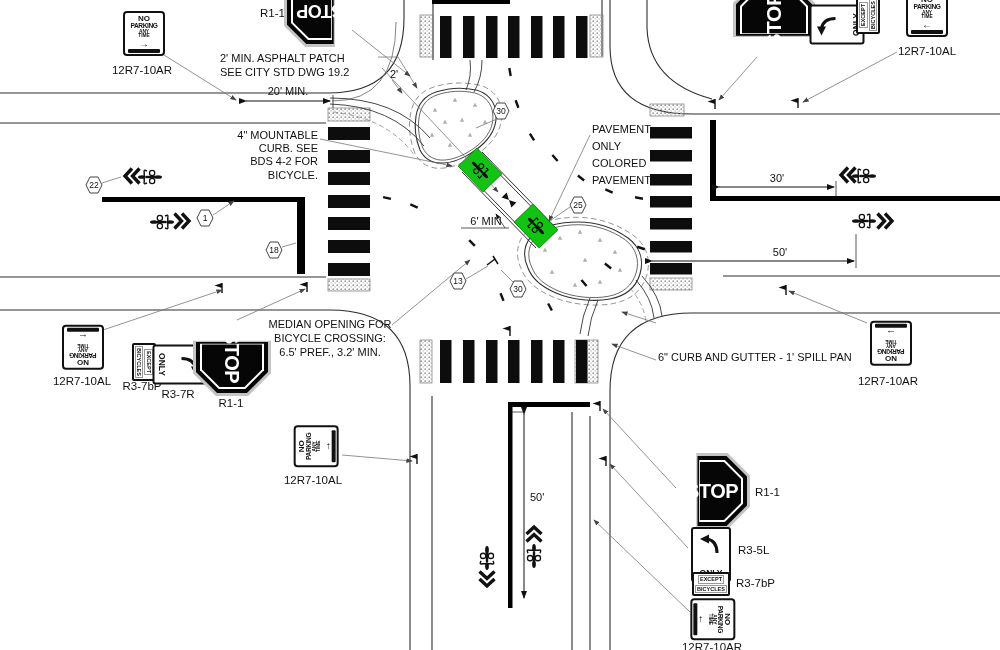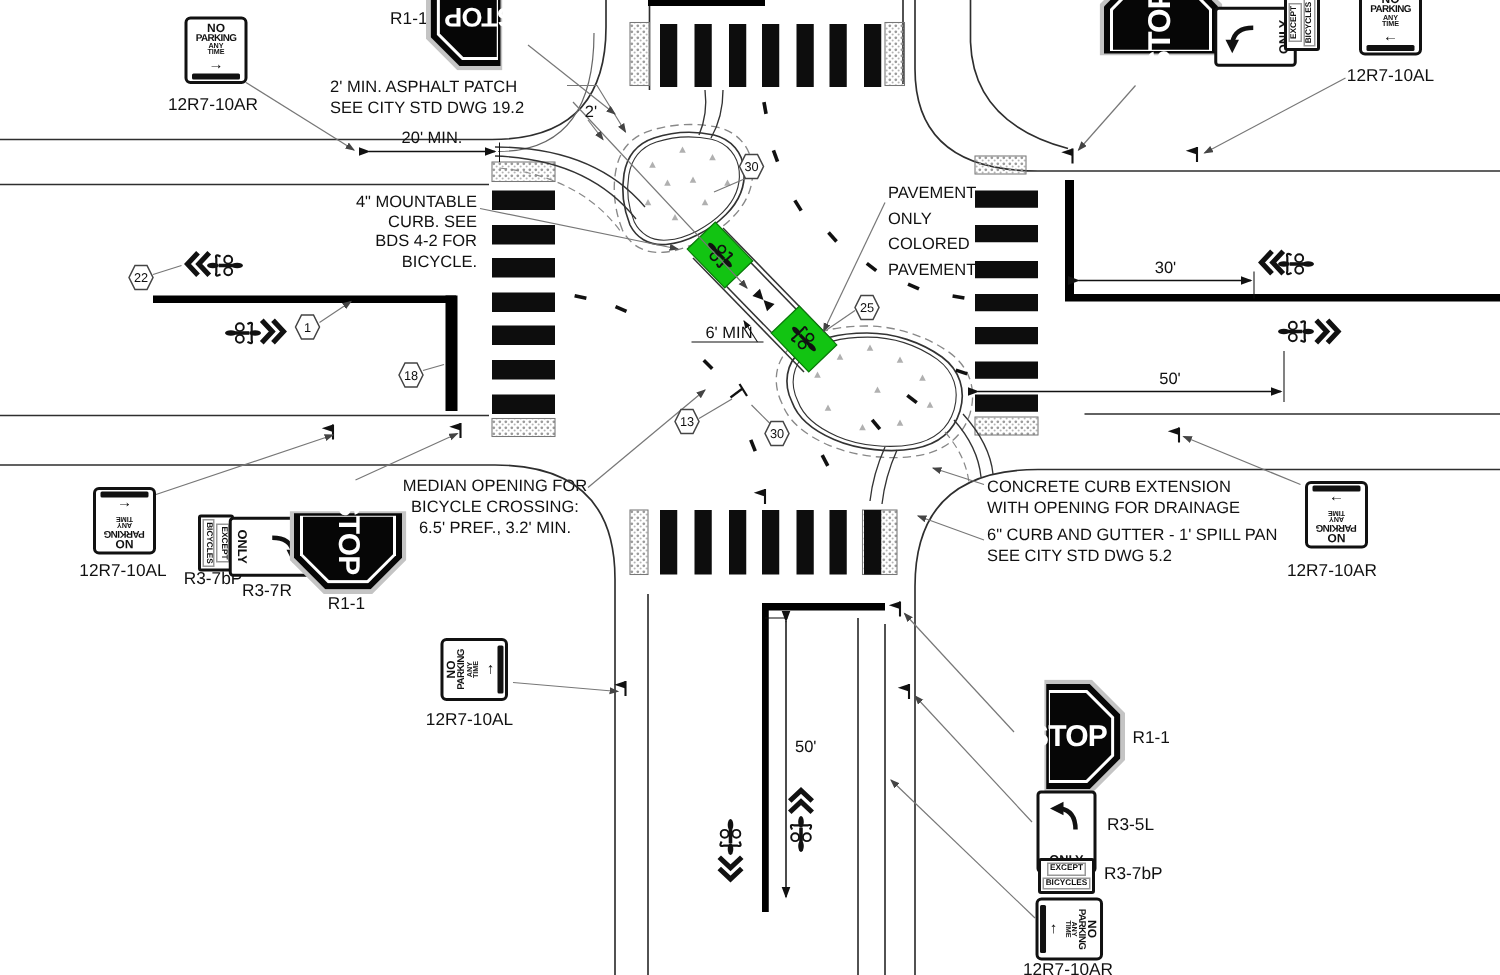--- a/index.html
+++ b/index.html
@@ -351,27 +351,22 @@
   <div>PAVEMENT</div>
   <div>ONLY</div>
   <div>COLORED</div>
   <div>PAVEMENT</div>
 </div>
 <div class="ann" style="left:266px;top:318px;width:128px;text-align:center;line-height:13.8px">
   <div>MEDIAN OPENING FOR</div>
   <div>BICYCLE CROSSING:</div>
   <div>6.5' PREF., 3.2' MIN.</div>
 </div>
-<div class="ann" style="left:658px;top:318px;width:190px;line-height:14px">
-  <div>CONCRETE CURB EXTENSION</div>
-  <div>WITH OPENING FOR DRAINAGE</div>
-</div>
 <div class="ann" style="left:658px;top:350px;width:215px;line-height:14px">
   <div>6" CURB AND GUTTER - 1' SPILL PAN</div>
-  <div>SEE CITY STD DWG 5.2</div>
 </div>
 
 <div class="np-sign" style="left:123px;top:11px">
   <div class="l1">NO</div>
   <div class="l2">PARKING</div>
   <div class="l3">ANY</div>
   <div class="l3">TIME</div>
   <div class="arr">→</div>
   <div class="bar"></div>
 </div>

